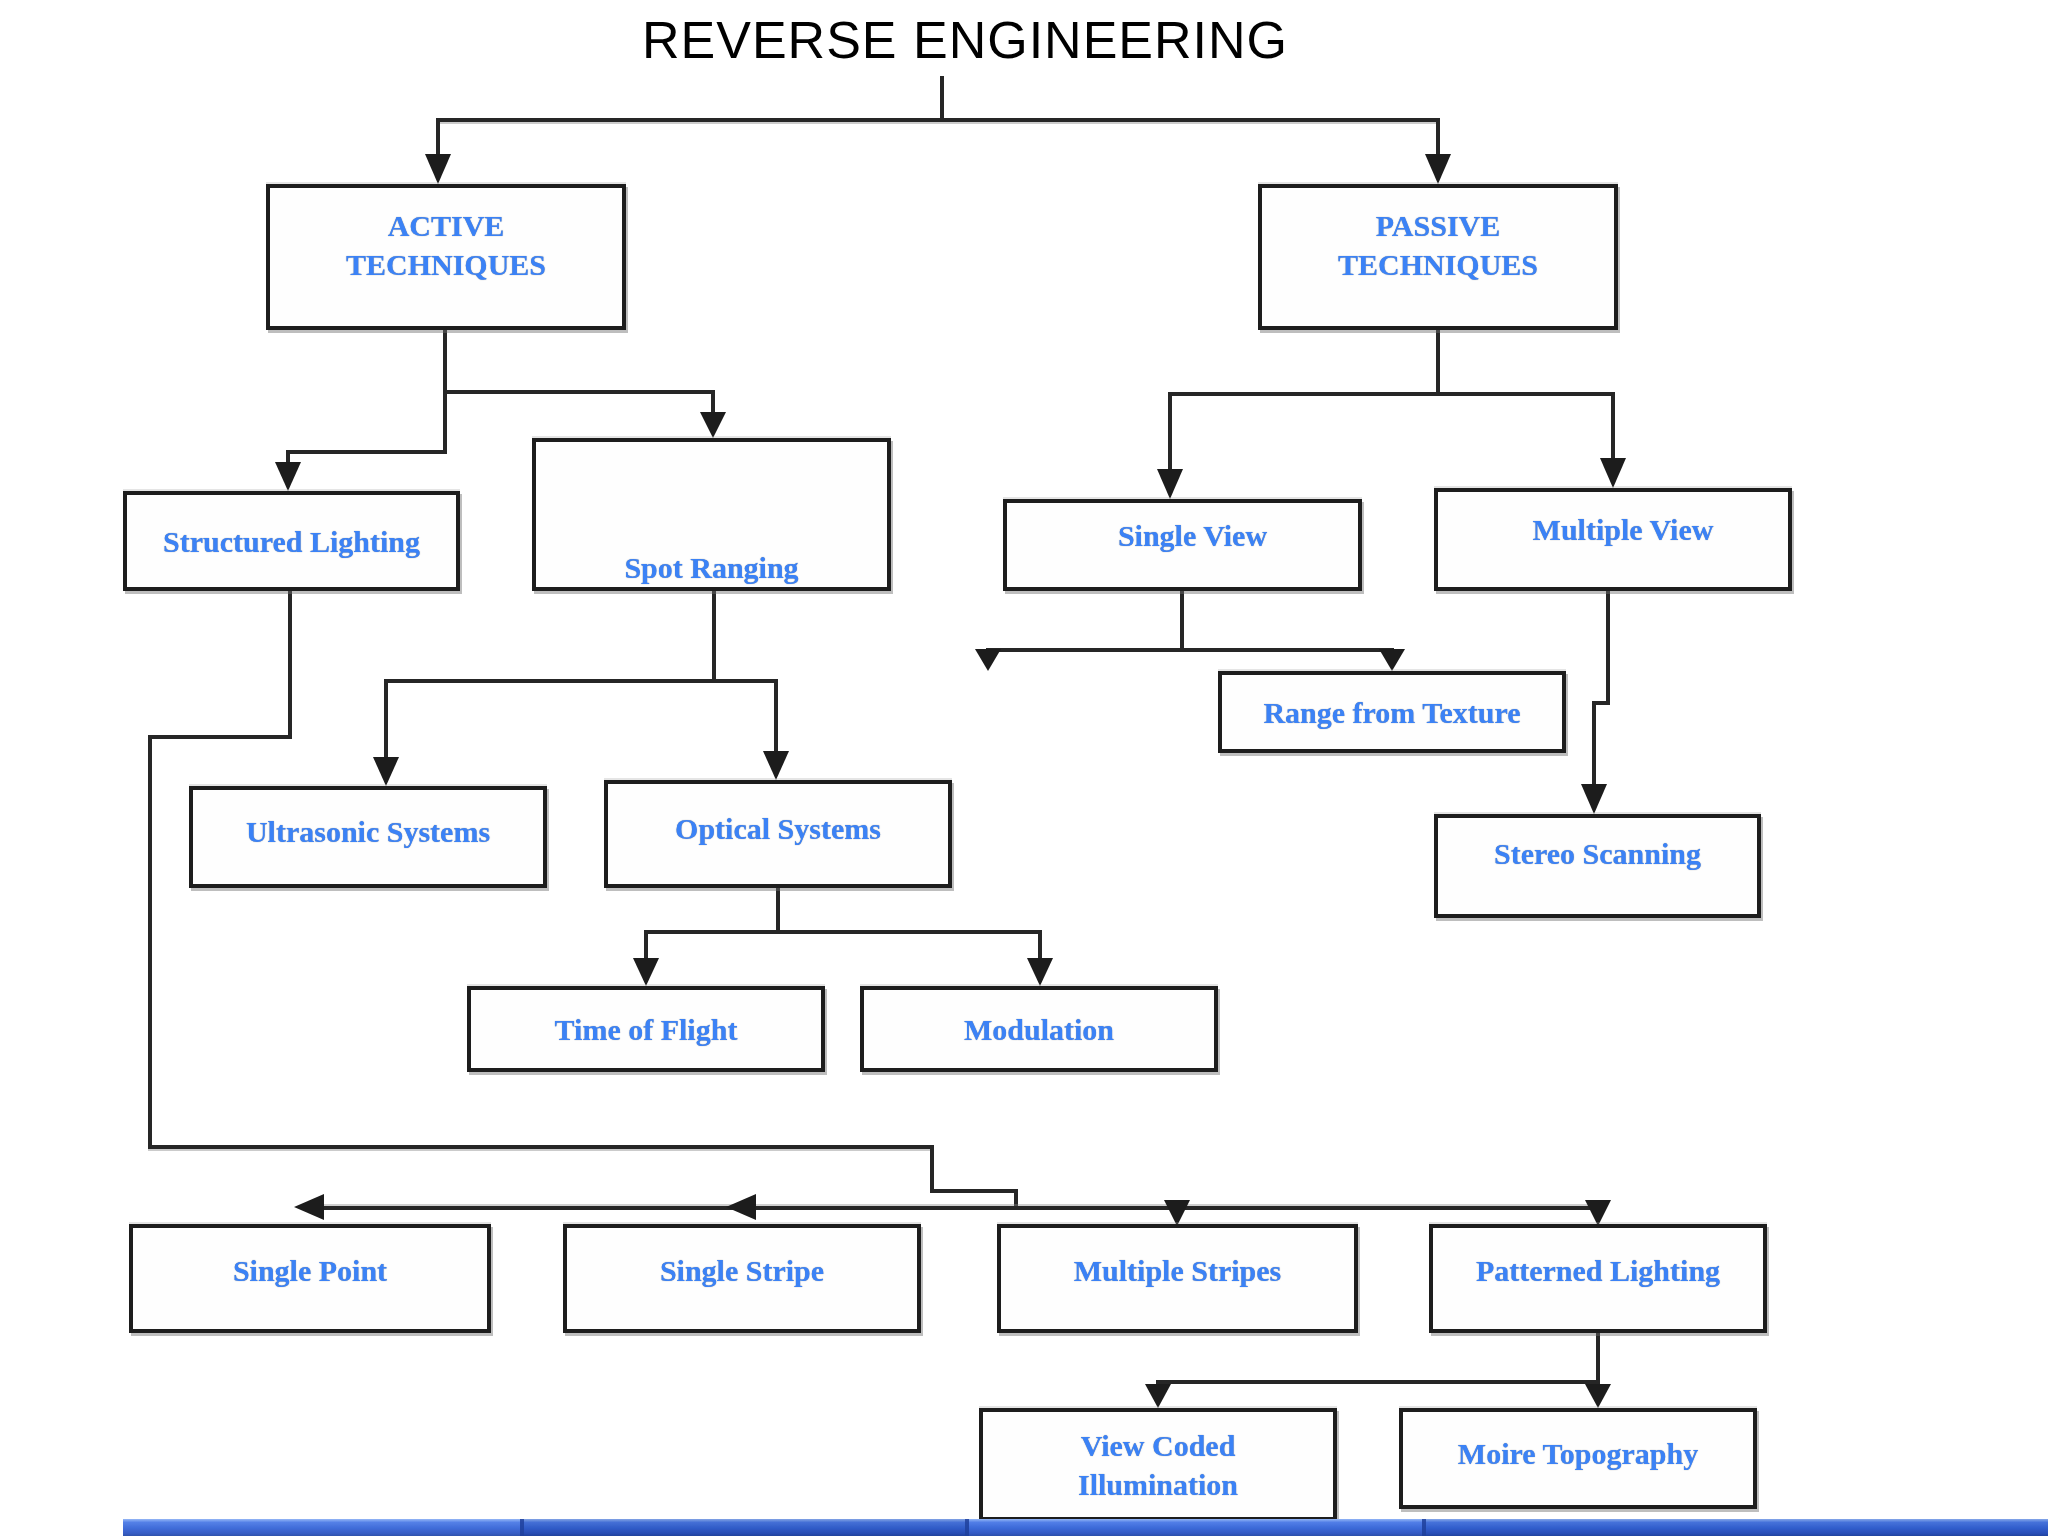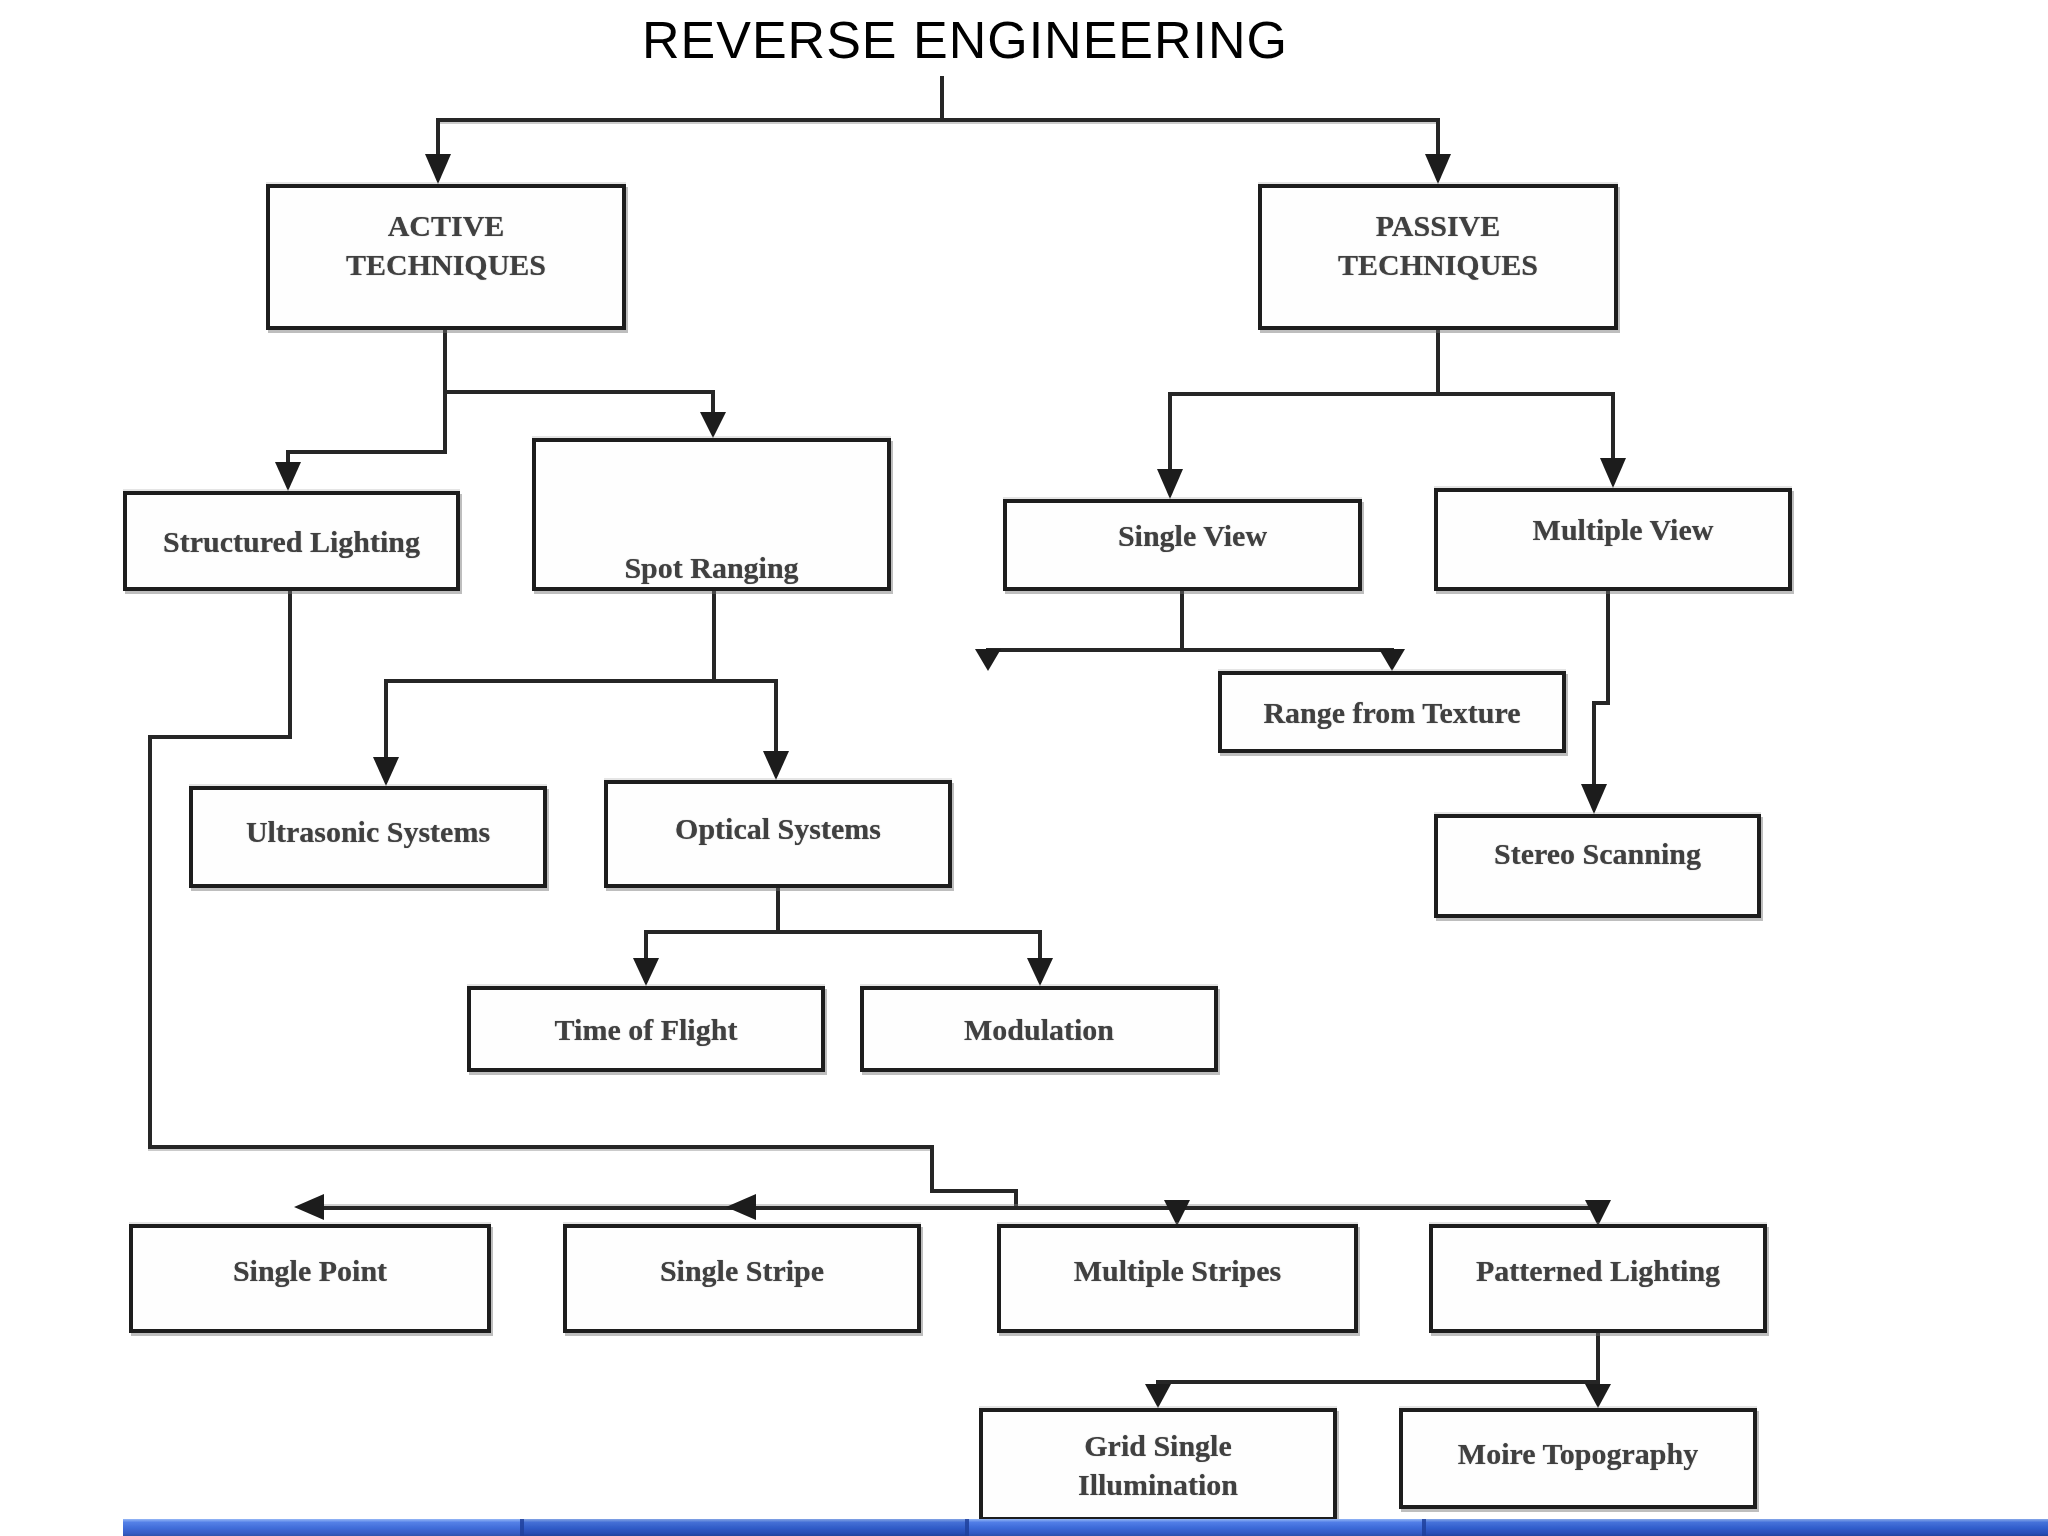--- a/index.html
+++ b/index.html
@@ -11,21 +11,21 @@
     position:absolute;top:10px;left:965px;transform:translateX(-50%);
     font-family:"Liberation Sans", sans-serif;
     font-size:52px;font-weight:400;letter-spacing:1px;color:#000;white-space:nowrap;
   }
   .node{
     position:absolute;box-sizing:border-box;border:4px solid #1d1d1d;background:#fefefe;
     display:flex;align-items:center;justify-content:center;text-align:center;
     box-shadow:2px 3px 0 rgba(110,110,110,0.45), 0 -2px 0 rgba(150,150,150,0.25);
   }
   .node span{
-    white-space:pre-line;font-size:30px;font-weight:700;color:#404040;line-height:1.3;
+    white-space:pre-line;font-size:30px;font-weight:700;color:#3b82f6;line-height:1.3;
     text-shadow:0 0 1px rgba(40,40,40,0.55);
   }
   .pt22{align-items:flex-end;padding-top:22px;}
   .pb24{padding-bottom:24px;}
   .pb26{padding-bottom:26px;}
   .pb20{padding-bottom:20px;padding-left:20px;}
   .pb16{padding-bottom:16px;}
   .pb12{padding-bottom:12px;}
   .pb10{padding-bottom:10px;}
   .line{position:absolute;background:#262626;}
@@ -156,21 +156,21 @@
   <div class="node pb16" style="left:563px;top:1224px;width:358px;height:109px">
       <span>Single Stripe</span>
     </div>
   <div class="node pb16" style="left:997px;top:1224px;width:361px;height:109px">
       <span>Multiple Stripes</span>
     </div>
   <div class="node pb16" style="left:1429px;top:1224px;width:338px;height:109px">
       <span>Patterned Lighting</span>
     </div>
   <div class="node" style="left:979px;top:1408px;width:358px;height:113px">
-      <span>Grid Single
+      <span>View Coded
 Illumination</span>
     </div>
   <div class="node pb10" style="left:1399px;top:1408px;width:358px;height:101px">
       <span>Moire Topography</span>
     </div>
 
   <div class="taskbar">
     <div class="tb-seg" style="left:0;width:397px;background:rgba(255,255,255,0.06)"></div>
     <div class="tb-sep" style="left:397px"></div>
     <div class="tb-seg" style="left:401px;width:441px;background:rgba(0,0,30,0.08)"></div>

